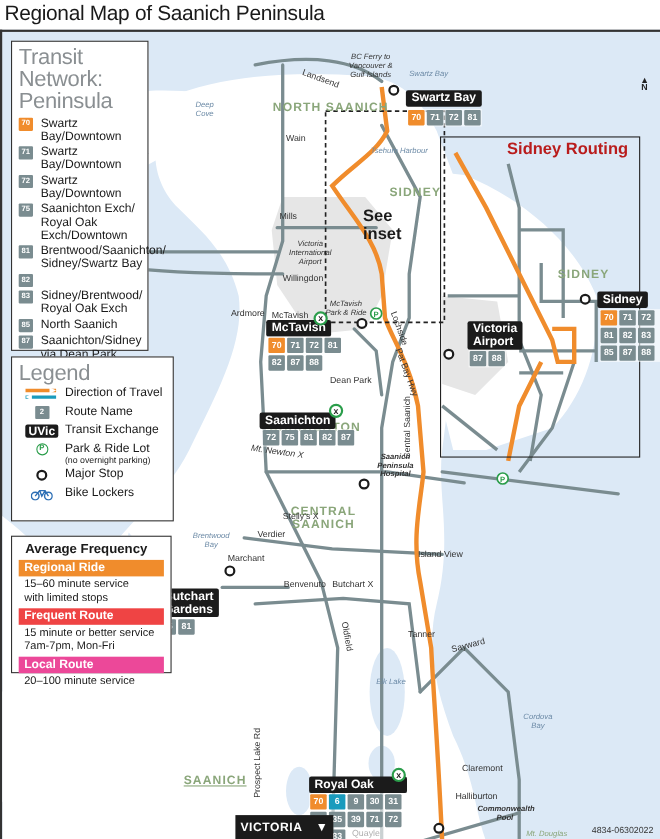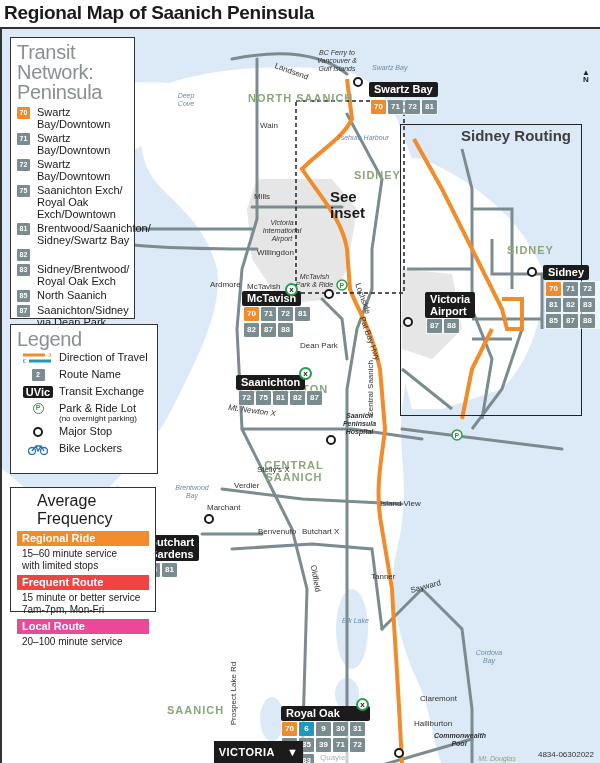--- a/index.html
+++ b/index.html
@@ -1,46 +1,46 @@
 <!DOCTYPE html>
 <html><head>
 <meta charset="utf-8">
 <style>
   * { box-sizing: border-box; margin: 0; padding: 0; }
   body { width: 600px; height: 763px; background: #ffffff; font-family: "Liberation Sans", sans-serif; overflow: hidden; position: relative; }
-  .title { position: absolute; left: 4px; top: 2px; font-size: 19px; font-weight: bold; color: #1a1a1a; letter-spacing: -0.3px; font-family: "Liberation Sans", sans-serif; }
+  .title { position: absolute; left: 4px; top: 2px; font-size: 19px; font-weight: normal; color: #1a1a1a; letter-spacing: -0.3px; font-family: "Liberation Sans", sans-serif; }
   .map-frame { position: absolute; left: 0; top: 27px; width: 600px; height: 736px; border-top: 2px solid #333; border-left: 2px solid #333; overflow: hidden; background: #dce9f6; }
   svg.map { position: absolute; left: 0; top: 0; }
   .panel { position: absolute; background: #fff; border: 1.5px solid #333; }
   .transit-panel { left: 8px; top: 8px; width: 125px; height: 282px; padding: 4px 6px; }
   .panel-title { color: #8a8f92; font-size: 20px; line-height: 20px; font-family: "Liberation Sans", sans-serif; letter-spacing: -0.3px; }
   .route-list { margin-top: 4px; }
   .route-row { display: flex; align-items: flex-start; margin-bottom: 2px; }
   .rbadge { display: inline-block; min-width: 13px; height: 12px; font-size: 7px; font-weight: bold; color: #fff; text-align: center; line-height: 12px; border-radius: 1px; background: #7a8c90; margin-right: 7px; margin-top: 1px; flex-shrink: 0; }
   .rbadge.orange { background: #f08c2c; }
   .rbadge.blue { background: #1a9bbd; }
   .route-label { font-size: 11px; line-height: 12px; color: #1a1a1a; font-family: "Liberation Sans", sans-serif; }
   .legend-panel { left: 8px; top: 295px; width: 148px; height: 150px; padding: 4px 6px; }
   .legend-row { display: flex; align-items: center; height: 17px; }
   .legend-icon { width: 42px; display: flex; justify-content: center; align-items: center; }
   .legend-label { font-size: 11px; color: #1a1a1a; line-height: 11px; }
   .legend-sub { font-size: 8px; color: #1a1a1a; margin-left: 42px; margin-top: -3px; }
   .freq-panel { left: 8px; top: 458px; width: 146px; height: 125px; padding: 4px 6px; }
-  .freq-title { font-size: 16px; font-weight: normal; color: #1a1a1a; margin-left: 20px; margin-bottom: 3px; }
+  .freq-title { font-size: 12px; font-weight: bold; color: #1a1a1a; margin-left: 6px; margin-bottom: 3px; }
   .freq-band { height: 15px; color: #fff; font-weight: bold; font-size: 11px; padding-left: 5px; line-height: 15px; }
   .freq-desc { font-size: 10px; color: #1a1a1a; padding-left: 5px; line-height: 12px; margin: 2px 0 3px; }
   .stop-label { position: absolute; background: #1b1b1b; color: #fff; font-weight: bold; font-size: 11px; padding: 1px 5px; border-radius: 2px; white-space: nowrap; line-height: 13px; }
   .badge-group { position: absolute; display: flex; flex-wrap: wrap; gap: 2px; background: rgba(255,255,255,0.6); padding: 1px; }
   .badge-group .rbadge { margin: 0; min-width: 15px; height: 14px; line-height: 14px; font-size: 8px; }
   .exch { position: absolute; width: 13px; height: 13px; border-radius: 50%; background: #fff; border: 2px solid #2a9d4a; color: #1b1b1b; font-size: 8px; font-weight: bold; text-align: center; line-height: 9px; }
   .map-label { position: absolute; font-size: 8px; color: #333; white-space: nowrap; }
   .area-label { position: absolute; font-size: 11px; font-weight: bold; color: #8aa67a; letter-spacing: 1px; line-height: 12px; text-align: center; }
   .water-label { position: absolute; font-size: 7px; font-style: italic; color: #6c8aa6; white-space: nowrap; text-align: center; line-height: 8px; }
   .inset { position: absolute; left: 398px; top: 95px; width: 182px; height: 292px; border: 1.5px solid #222; background: transparent; }
-  .inset-title { position: absolute; left: 60px; top: 2px; font-size: 15px; font-weight: bold; color: #404040; }
+  .inset-title { position: absolute; left: 60px; top: 2px; font-size: 15px; font-weight: bold; color: #b91c1c; }
   .see-inset { position: absolute; left: 328px; top: 160px; font-size: 15px; font-weight: bold; color: #1a1a1a; line-height: 16px; }
   .victoria-btn { position: absolute; left: 212px; top: 712px; width: 89px; height: 22px; background: #1b1b1b; color: #fff; font-weight: bold; font-size: 11px; display: flex; align-items: center; justify-content: center; gap: 12px; letter-spacing: 0.5px; }
   .code { position: absolute; right: 6px; bottom: 4px; font-size: 8px; color: #333; }
   .north { position: absolute; left: 580px; top: 40px; font-size: 8px; font-weight: bold; color: #222; text-align: center; line-height: 7px; }
 </style>
 </head>
 <body>
 
 <div class="title">Regional Map of Saanich Peninsula</div>
 
@@ -108,21 +108,21 @@
     <circle cx="340" cy="256" r="5" fill="#fff" stroke="#2a9d4a" stroke-width="1.5"></circle>
     <text x="337.5" y="259" font-size="7" fill="#2a9d4a" font-weight="bold" font-family="Liberation Sans, sans-serif">P</text>
     <circle cx="455" cy="406" r="5" fill="#fff" stroke="#2a9d4a" stroke-width="1.5"></circle>
     <text x="452.5" y="409" font-size="7" fill="#2a9d4a" font-weight="bold" font-family="Liberation Sans, sans-serif">P</text>
   </svg>
 
   <div class="area-label" style="left:246px;top:63px;">NORTH SAANICH</div>
   <div class="area-label" style="left:352px;top:140px;">SIDNEY</div>
   <div class="area-label" style="left:243px;top:354px;">SAANICHTON</div>
   <div class="area-label" style="left:262px;top:430px;width:60px;">CENTRAL SAANICH</div>
-  <div class="area-label" style="left:165px;top:675px;">SAANICH</div>
+  <div class="area-label" style="left:165px;top:675px;text-decoration:underline;">SAANICH</div>
   <div class="area-label" style="left:505px;top:215px;">SIDNEY</div>
 
   <div class="water-label" style="left:370px;top:35px;">Swartz Bay</div>
   <div class="water-label" style="left:172px;top:63px;width:24px;white-space:normal;">Deep Cove</div>
   <div class="water-label" style="left:335px;top:105px;">Tsehum Harbour</div>
   <div class="water-label" style="left:314px;top:20px;width:42px;white-space:normal;color:#333;">BC Ferry to Vancouver &amp; Gulf Islands</div>
   <div class="water-label" style="left:255px;top:190px;width:50px;white-space:normal;color:#333;">Victoria International Airport</div>
   <div class="water-label" style="left:290px;top:244px;width:45px;white-space:normal;color:#333;">McTavish Park &amp; Ride</div>
   <div class="water-label" style="left:335px;top:383px;width:45px;white-space:normal;color:#333;font-weight:bold;">Saanich Peninsula Hospital</div>
   <div class="water-label" style="left:170px;top:455px;width:40px;white-space:normal;">Brentwood Bay</div>

